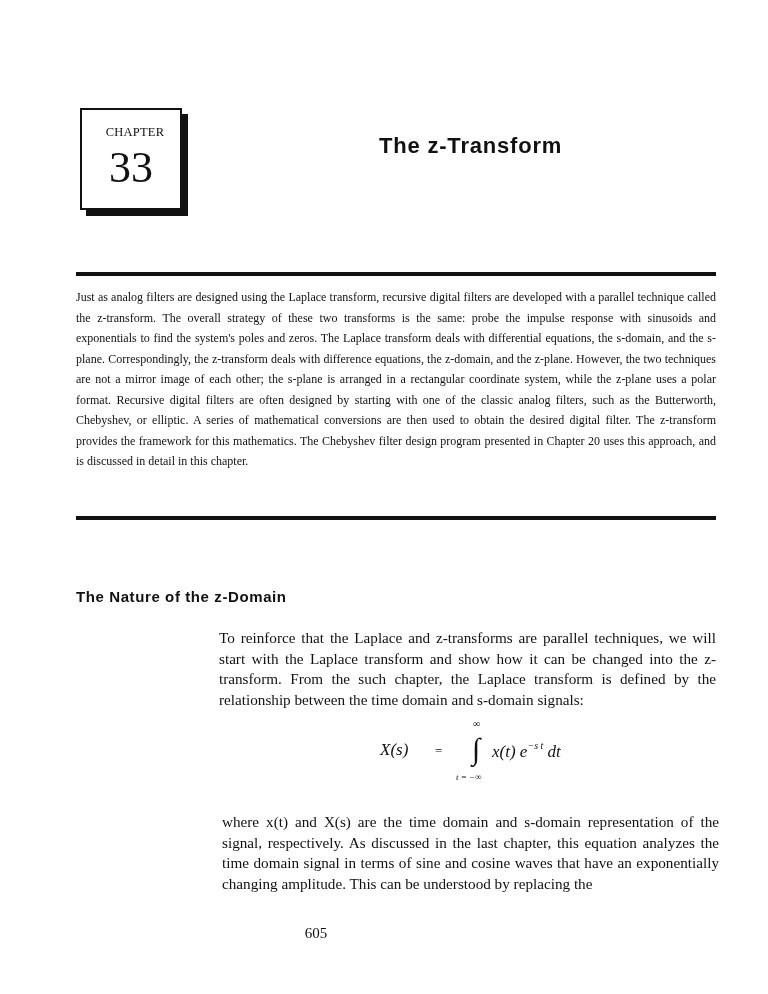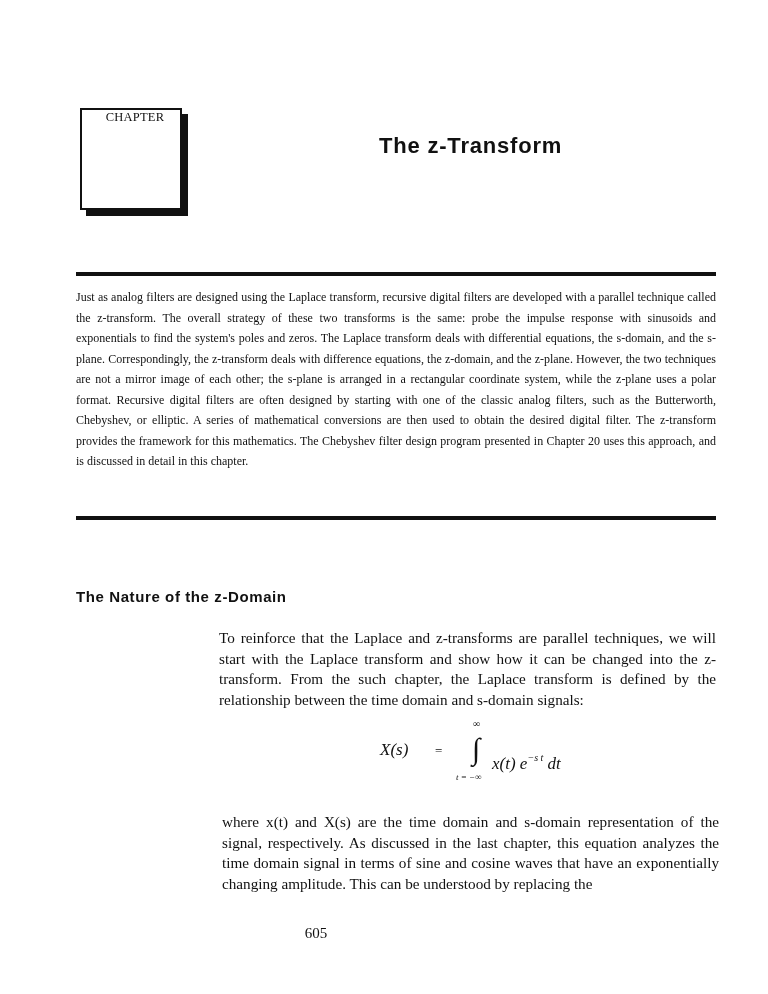--- a/index.html
+++ b/index.html
@@ -1,43 +1,44 @@
 <!DOCTYPE html>
 <html><head>
 <meta charset="utf-8">
 <style>
   html, body { margin: 0; padding: 0; background: #ffffff; }
   body { width: 768px; height: 994px; position: relative; overflow: hidden; color: #111; font-family: "Liberation Serif", "DejaVu Serif", serif; }
   .chapter-box { position: absolute; left: 80px; top: 108px; width: 98px; height: 98px; border: 2px solid #111; background: #fff; box-shadow: 6px 6px 0 #111; text-align: center; }
-  .chapter-label { display: block; font-size: 12.5px; letter-spacing: 0.2px; padding-left: 8px; }
+  .chapter-label { display: block; margin-top: 15px; font-size: 12.5px; letter-spacing: 0.2px; padding-left: 8px; }
   .chapter-num { display: block; margin-top: 4px; font-size: 44px; line-height: 48px; }
   .chapter-title { position: absolute; left: 379px; top: 133px; font-family: Liberation Sans, sans-serif; font-weight: bold; font-size: 22px; letter-spacing: 0.8px; }
   .rule { position: absolute; left: 76px; width: 640px; height: 4px; background: #111; }
   .rule.top { top: 272px; }
   .rule.bottom { top: 516px; }
   .abstract { position: absolute; left: 76px; top: 287px; width: 640px; font-size: 12px; line-height: 20.5px; text-align: justify; }
   .section-heading { position: absolute; left: 76px; top: 588px; font-family: "Liberation Sans", "DejaVu Sans", sans-serif; font-weight: bold; font-size: 15px; letter-spacing: 0.6px; }
   .body-text { position: absolute; left: 219px; width: 497px; font-size: 15.2px; line-height: 20.5px; text-align: justify; }
   .body-text.p1 { top: 628px; }
   .body-text.p2 { top: 809px; }
   .equation { position: absolute; left: 380px; top: 740px; font-size: 17px; font-style: italic; }
   .eq-lhs { position: absolute; left: 0; top: 0; white-space: nowrap; }
   .eq-equals { position: absolute; left: 55px; top: 0; font-style: normal; font-size: 13px; top: 3px; }
   .eq-integral { position: absolute; left: 92px; top: -6px; font-size: 30px; font-style: normal; line-height: 30px; }
   .eq-upper { position: absolute; left: 93px; top: -22px; font-size: 10px; font-style: normal; }
   .eq-lower { position: absolute; left: 76px; top: 32px; font-size: 9px; white-space: nowrap; }
-  .eq-integrand { position: absolute; left: 112px; top: 12px; white-space: nowrap; }
+  .eq-integrand { position: absolute; left: 112px; top: 0; white-space: nowrap; }
   .eq-integrand sup { font-size: 10px; vertical-align: 8px; }
   .page-number { position: absolute; left: 0; width: 632px; top: 925px; text-align: center; font-size: 15px; }
 </style>
 </head>
 <body>
 
 <div class="chapter-box">
   <span class="chapter-label">CHAPTER</span>
+  <span class="chapter-num">33</span>
 </div>
 <div class="chapter-title">The z-Transform</div>
 
 <div class="rule top"></div>
 <p class="abstract" style="margin:0;">Just as analog filters are designed using the Laplace transform, recursive digital filters are developed with a parallel technique called the z-transform.  The overall strategy of these two transforms is the same:  probe the impulse response with sinusoids and exponentials to find the system's poles and zeros.  The Laplace transform deals with differential equations, the s-domain, and the s-plane.  Correspondingly, the z-transform deals with difference equations, the z-domain, and the z-plane.  However, the two techniques are not a mirror image of each other; the s-plane is arranged in a rectangular coordinate system, while the z-plane uses a polar format.  Recursive digital filters are often designed by starting with one of the classic analog filters, such as the Butterworth, Chebyshev, or elliptic.  A series of mathematical conversions are then used to obtain the desired digital filter.  The z-transform provides the  framework for this mathematics.  The Chebyshev filter design program presented in Chapter 20 uses this approach, and is discussed in detail in this chapter.</p>
 <div class="rule bottom"></div>
 
 <div class="section-heading">The Nature of the z-Domain</div>
 
 <p class="body-text p1" style="margin:0;">To reinforce that the Laplace and z-transforms are parallel techniques, we will start with the Laplace transform and show how it can be changed into the z-transform.   From the such chapter, the Laplace transform is defined by the relationship between the time domain and s-domain signals:</p>

